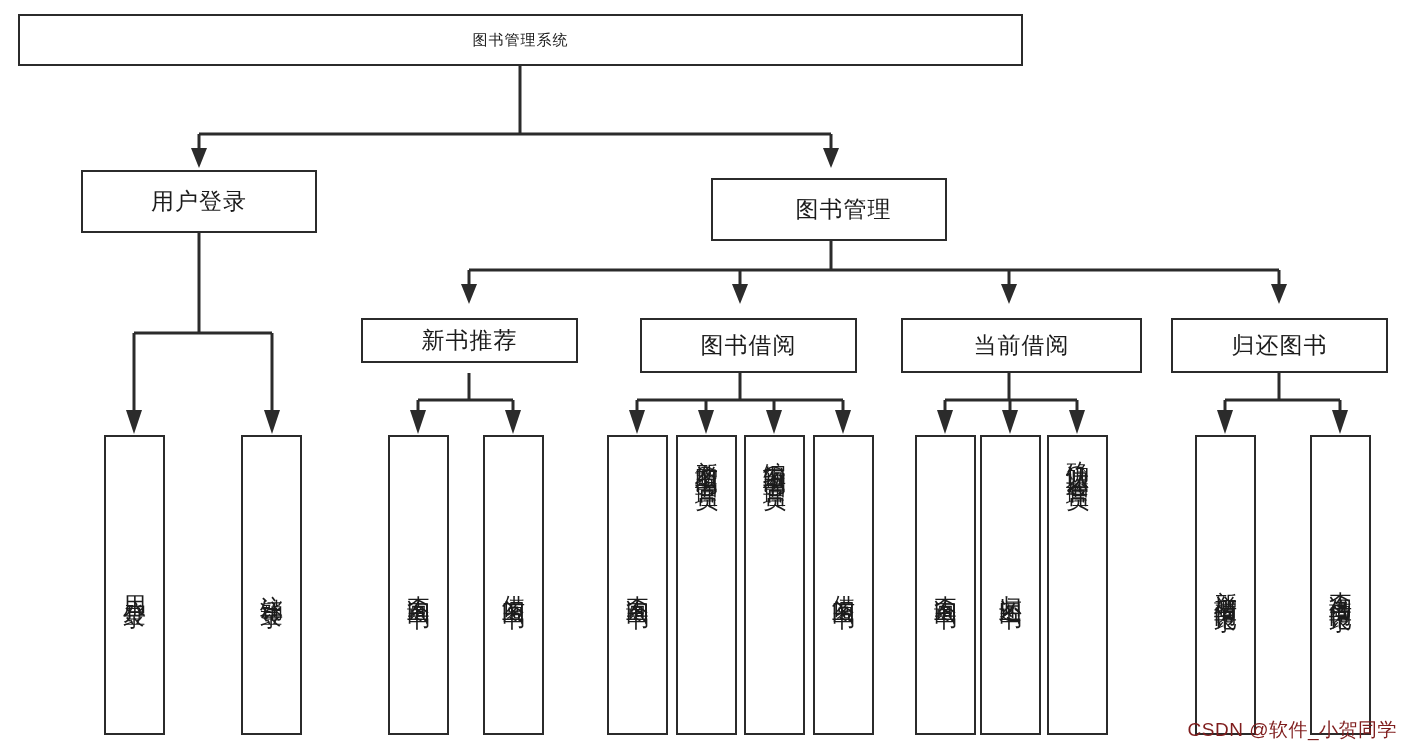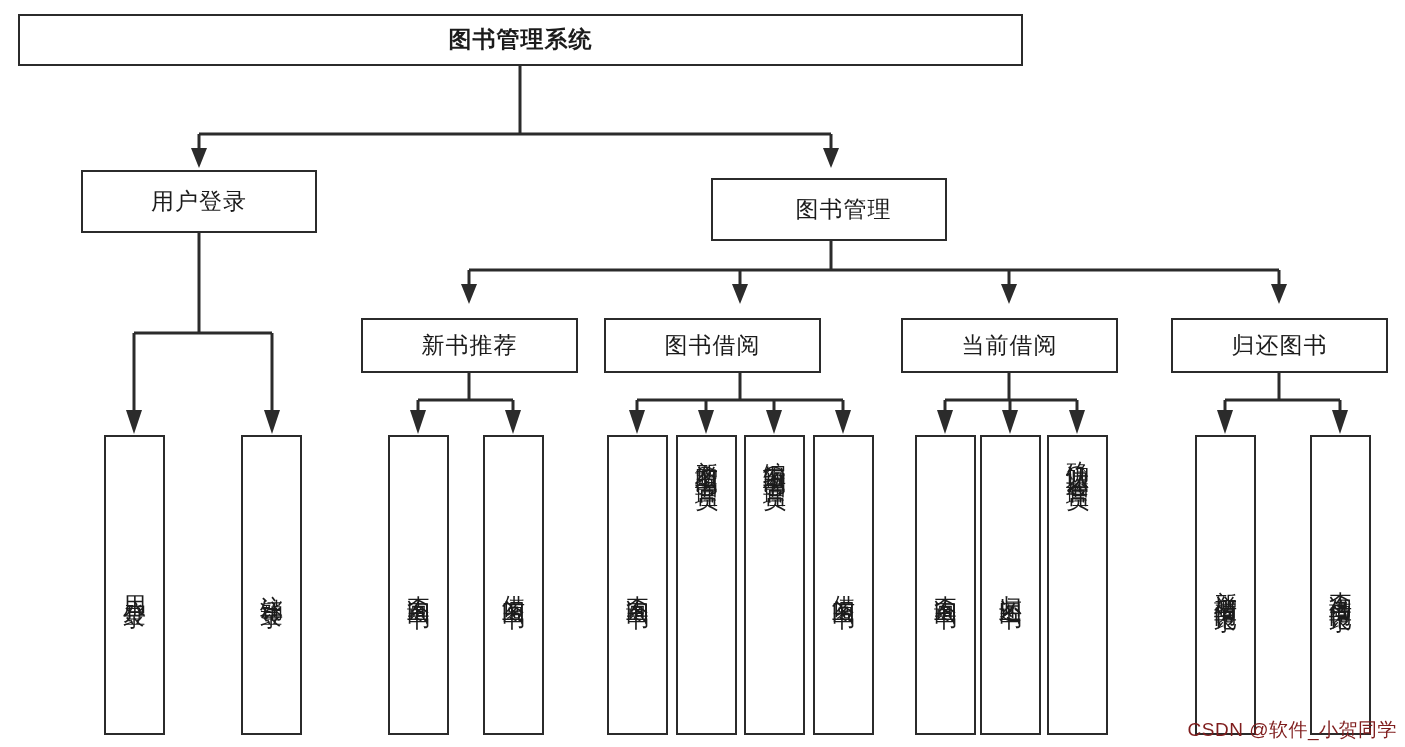--- a/index.html
+++ b/index.html
@@ -39,23 +39,22 @@
     text-align: center;
     line-height: 1.18;
   }
   
   .node.horiz .lbl {
     font-size: 23px;
     letter-spacing: 1px;
     white-space: nowrap;
   }
   .node.root .lbl {
-    font-size: 23px;
+    font-size: 15px;
     letter-spacing: 1px;
-    font-weight: bold;
   }
   
   .node.vert {
     align-items: flex-start;
     padding-top: 6px;
   }
   .node.vert .lbl {
     writing-mode: vertical-rl;
     text-orientation: upright;
     font-size: 23px;
@@ -154,27 +153,27 @@
     <span class="lbl">图书管理系统</span>
   </div>
 
   <div class="node horiz" style="left:81px; top:170px; width:236px; height:63px;">
     <span class="lbl">用户登录</span>
   </div>
   <div class="node horiz" style="left:711px; top:178px; width:236px; height:63px;padding-left:29px;">
     <span class="lbl">图书管理</span>
   </div>
 
-  <div class="node horiz" style="left:361px; top:318px; width:217px; height:55px;">
+  <div class="node horiz" style="left:361px; top:318px; width:217px; height:45px;">
     <span class="lbl">新书推荐</span>
   </div>
-  <div class="node horiz" style="left:604px; top:318px; width:217px; height:55px;">
+  <div class="node horiz" style="left:640px; top:318px; width:217px; height:55px;">
     <span class="lbl">图书借阅</span>
   </div>
-  <div class="node horiz" style="left:901px; top:318px; width:217px; height:55px;align-items:center;">
+  <div class="node horiz" style="left:901px; top:318px; width:241px; height:55px;align-items:center;">
     <span class="lbl">当前借阅</span>
   </div>
   <div class="node horiz" style="left:1171px; top:318px; width:217px; height:55px;">
     <span class="lbl">归还图书</span>
   </div>
 
   <div class="node vert center" style="left:104px; top:435px; width:61px; height:300px;">
     <span class="lbl">用户登录</span>
   </div>
   <div class="node vert center" style="left:241px; top:435px; width:61px; height:300px;">

